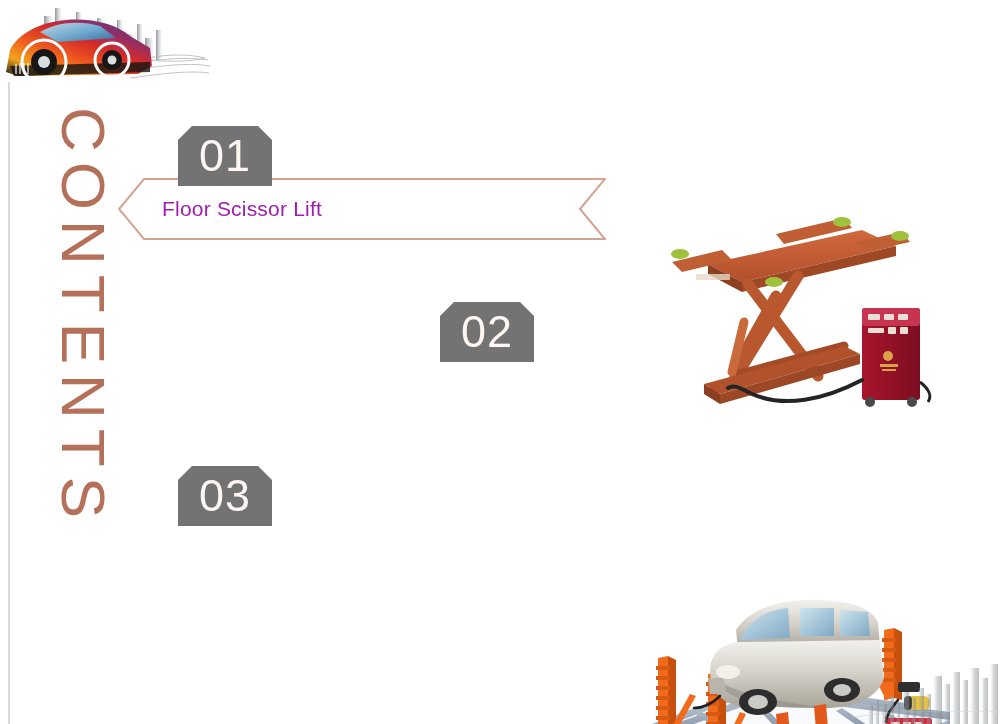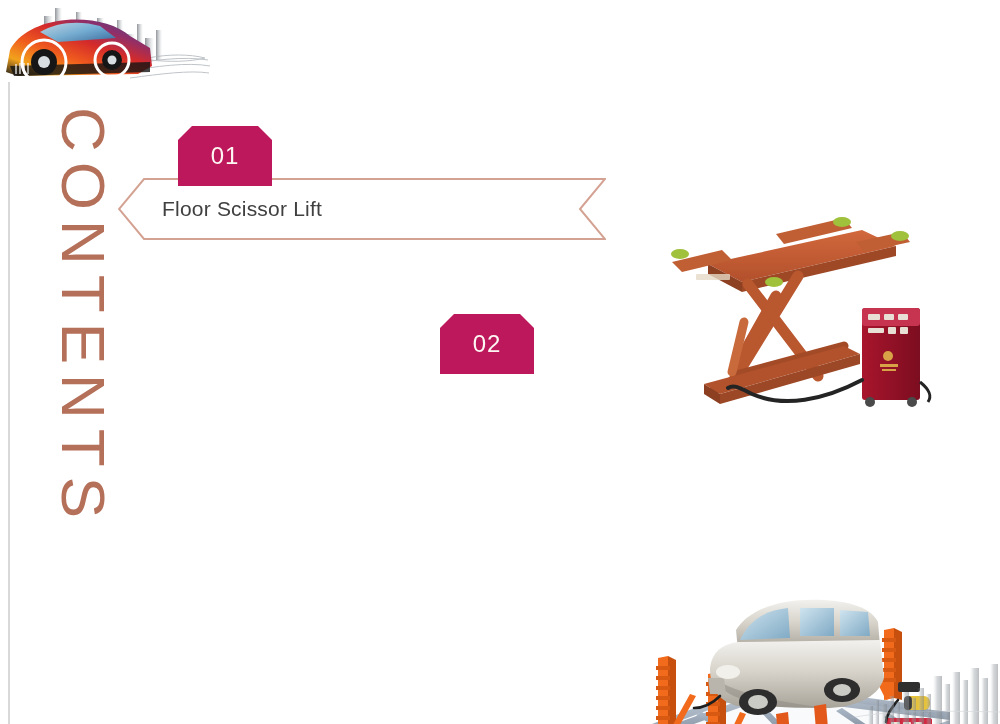--- a/index.html
+++ b/index.html
@@ -37,44 +37,44 @@
   
   .row{position:absolute;left:0;width:1000px;height:170px;}
   .row.r1{top:120px;}
   .row.r2{top:290px;}
   .row.r3{top:460px;}
 
   
   .badge{
     position:absolute;
     width:94px;height:60px;
-    background:#be185d;
+    background:#737373;
     -webkit-clip-path:polygon(14px 0,80px 0,94px 14px,94px 60px,0 60px,0 14px);
     clip-path:polygon(14px 0,80px 0,94px 14px,94px 60px,0 60px,0 14px);
     color:#fdf6f2;
-    font-size:24px;
+    font-size:45px;
     line-height:60px;
     text-align:center;
     letter-spacing:1px;
     z-index:4;
   }
   .badge.left{left:178px;top:6px;}
-  .badge.right{left:440px;top:24px;}
+  .badge.right{left:440px;top:12px;}
 
   
   .ribbon{
     position:absolute;left:118px;top:58px;
     width:488px;height:62px;
     z-index:2;
   }
   .ribbon svg{position:absolute;left:0;top:0;}
   .ribbon-label{
     position:absolute;left:44px;top:0;right:52px;height:62px;
     display:flex;align-items:center;
-    font-size:21px;color:#404040;
+    font-size:21px;color:#a21caf;
     letter-spacing:.2px;
     white-space:nowrap;
   }
 
   
   .art{position:absolute;}
   .art.a1{left:648px;top:84px;width:292px;height:212px;}
   .art.a2{left:628px;top:292px;width:332px;height:216px;}
   .art svg{display:block;width:100%;height:100%;}
 
@@ -398,20 +398,21 @@
           <path d="M258 166 C222 178 186 184 156 172"></path>
           <path d="M156 172 C140 166 126 160 112 160"></path>
           <path d="M270 118 C262 128 258 134 258 140"></path>
           <path d="M92 114 C84 122 76 126 66 126"></path>
         </g>
       </svg>
     </div>
   </div>
 
   <div class="row r3">
+    <div class="badge left">03</div>
 
   </div>
 
   <div class="skyline">
     <svg viewBox="0 0 150 70" xmlns="http://www.w3.org/2000/svg">
       <defs>
         <linearGradient id="wm" x1="0" y1="0" x2="1" y2="0">
           <stop offset="0%" stop-color="#c9ced3" stop-opacity="0"></stop>
           <stop offset="45%" stop-color="#9aa0a6" stop-opacity=".75"></stop>
           <stop offset="100%" stop-color="#7e848a" stop-opacity=".95"></stop>

